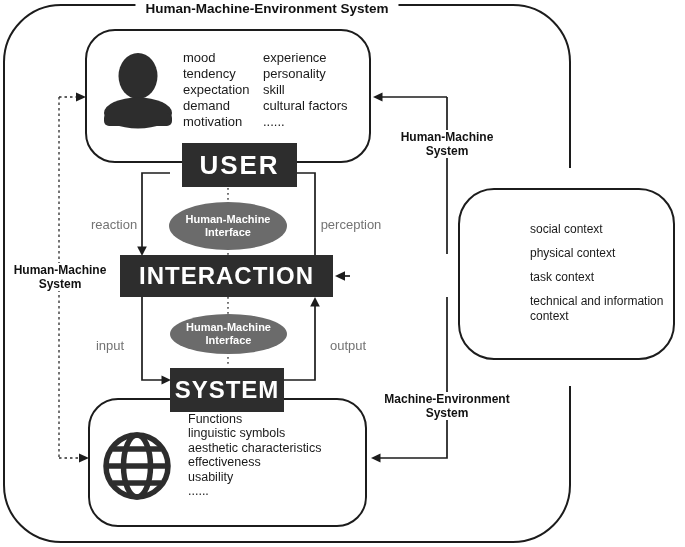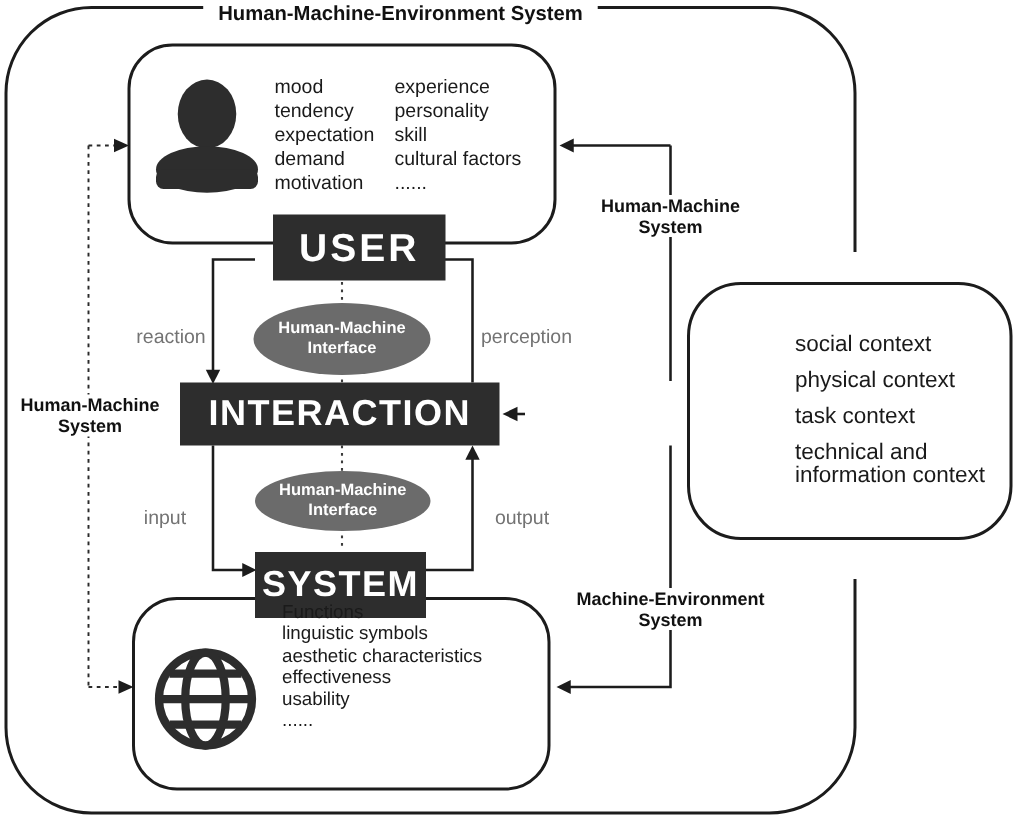--- a/index.html
+++ b/index.html
@@ -49,21 +49,21 @@
   
   .region-label{
     position:absolute;transform:translateX(-50%);background:#ffffff;
     font-size:12px;font-weight:bold;line-height:14px;text-align:center;
     white-space:pre-line;color:#111;padding:0 3px;
   }
   
   .list{position:absolute;font-size:13px;line-height:16px;color:#1a1a1a;white-space:nowrap;}
   .list.sys{font-size:12.5px;line-height:14.4px;}
   .ctx-list{position:absolute;left:530px;top:222px;display:flex;flex-direction:column;gap:9px;
-            font-size:15px;line-height:15px;color:#1a1a1a;width:150px;}
+            font-size:12px;line-height:15px;color:#1a1a1a;width:150px;}
 </style>
 </head>
 <body>
 
 <div class="canvas">
 
   <div class="outer-rect"></div>
   <div class="mask-right"></div>
 
   <div class="box-white user-attrs"></div>
@@ -153,21 +153,21 @@
     <div>motivation</div>
   </div>
   <div class="list" style="left:263px;top:50px;">
     <div>experience</div>
     <div>personality</div>
     <div>skill</div>
     <div>cultural factors</div>
     <div>......</div>
   </div>
 
-  <div class="list sys" style="left:188px;top:401px;">
+  <div class="list sys" style="left:188px;top:412px;">
     <div>Functions</div>
     <div>linguistic symbols</div>
     <div>aesthetic characteristics</div>
     <div>effectiveness</div>
     <div>usability</div>
     <div>......</div>
   </div>
 
   <div class="ctx-list">
     <div>social context</div>

